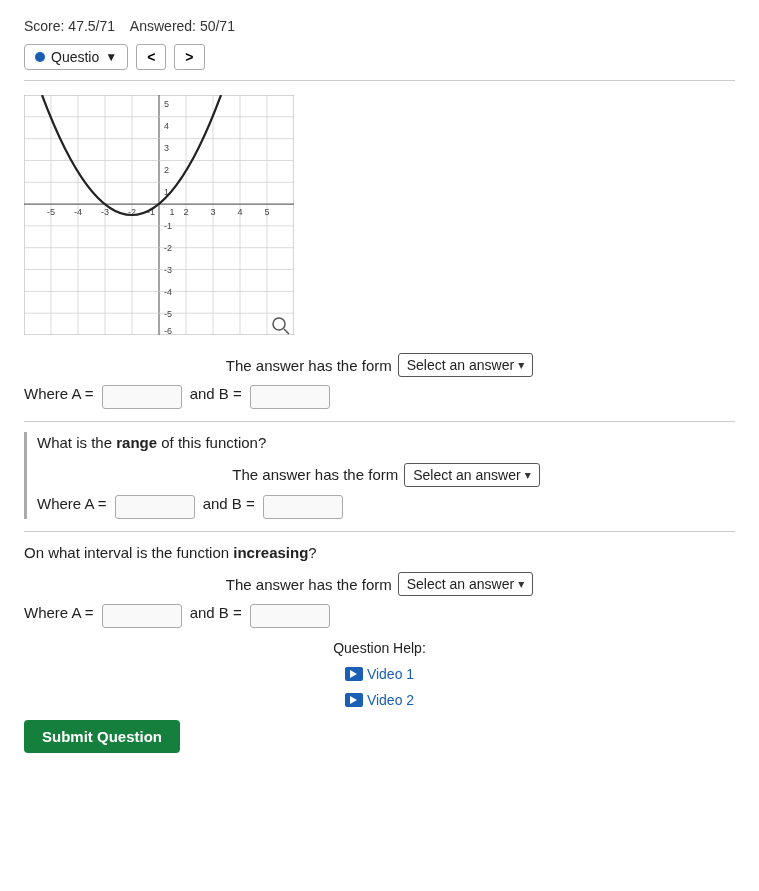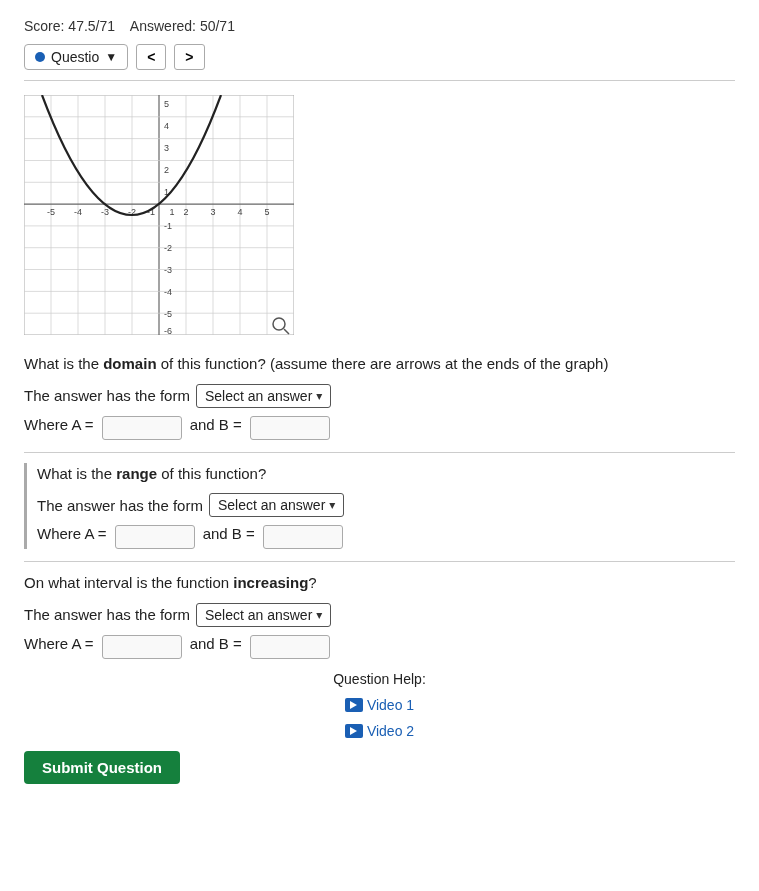--- a/index.html
+++ b/index.html
@@ -80,20 +80,21 @@
       margin-bottom: 8px;
       line-height: 1.5;
     }
     .question-text strong { font-weight: bold; }
     .answer-form-row {
       display: flex;
       align-items: center;
       gap: 6px;
       margin-bottom: 8px;
       font-size: 15px;
+      justify-content: center;
     }
     .select-answer {
       display: inline-flex;
       align-items: center;
       border: 1px solid #555;
       border-radius: 3px;
       padding: 3px 8px;
       font-size: 14px;
       background: #fff;
       cursor: pointer;
@@ -260,23 +261,20 @@
 
       <g transform="translate(248, 222)">
         <circle cx="7" cy="7" r="6" fill="none" stroke="#555" stroke-width="1.5"></circle>
         <line x1="12" y1="12" x2="17" y2="17" stroke="#555" stroke-width="1.5"></line>
       </g>
     </svg>
   </div>
 
   
   <div class="section-block">
-    <div class="question-text">
-      What is the <strong>domain</strong> of this function? (assume there are arrows at the ends of the graph)
-    </div>
     <div class="answer-form-row">
       <span>The answer has the form</span>
       <div class="select-answer">
         <span>Select an answer</span>
         <span class="select-arrow">▾</span>
       </div>
     </div>
     <div class="ab-row">
       <span>Where A =</span>
       <input class="ab-input" type="text" value="" style="">

